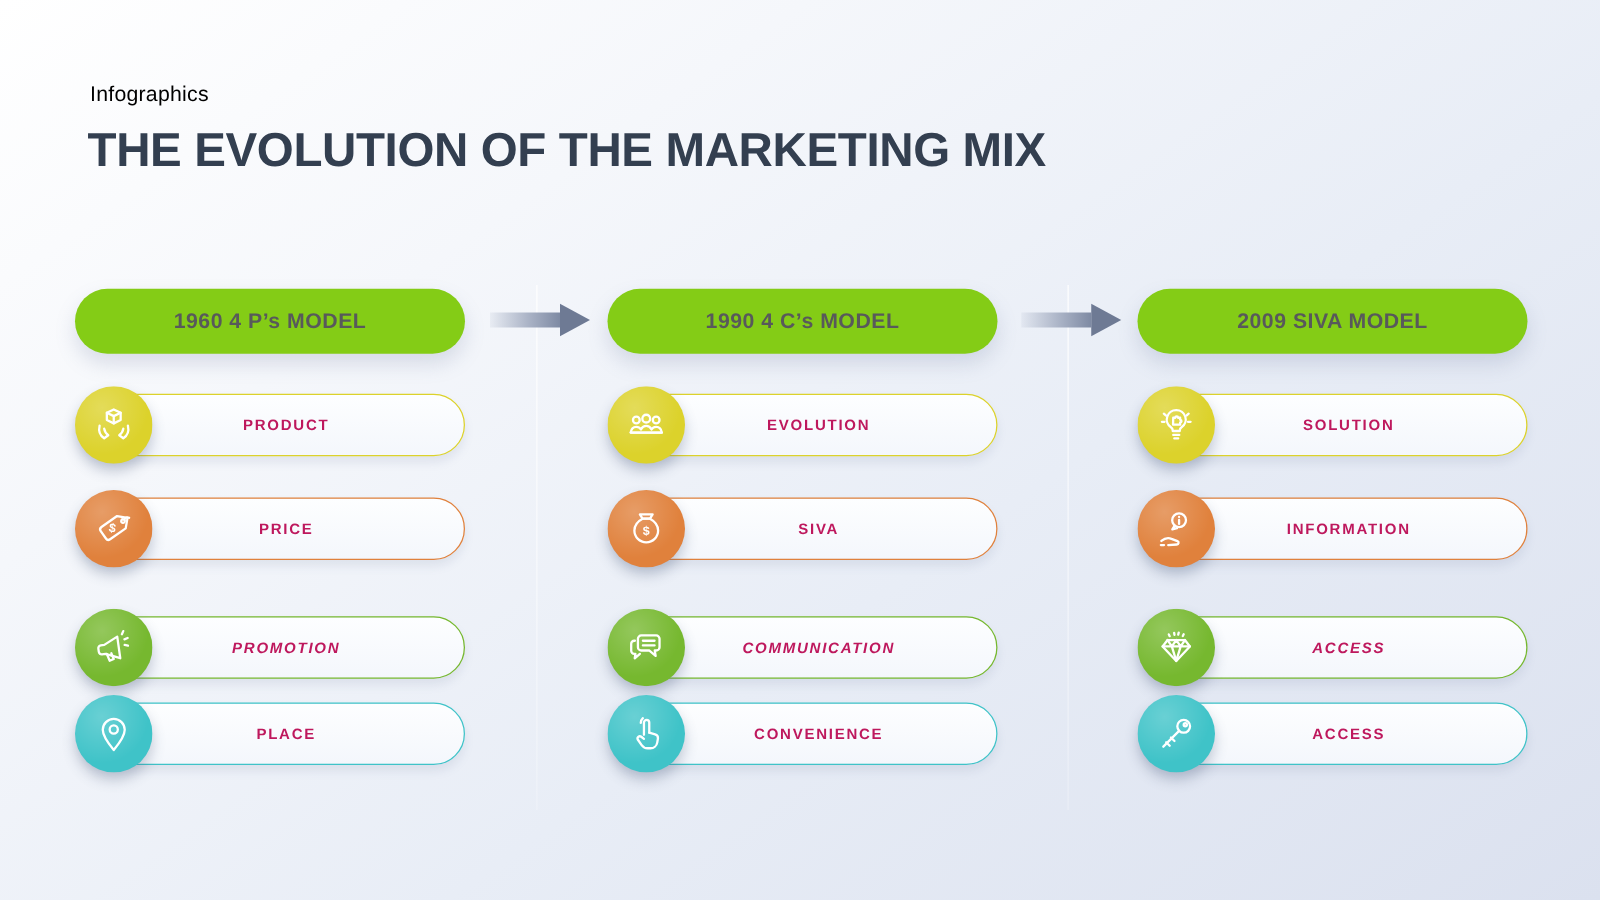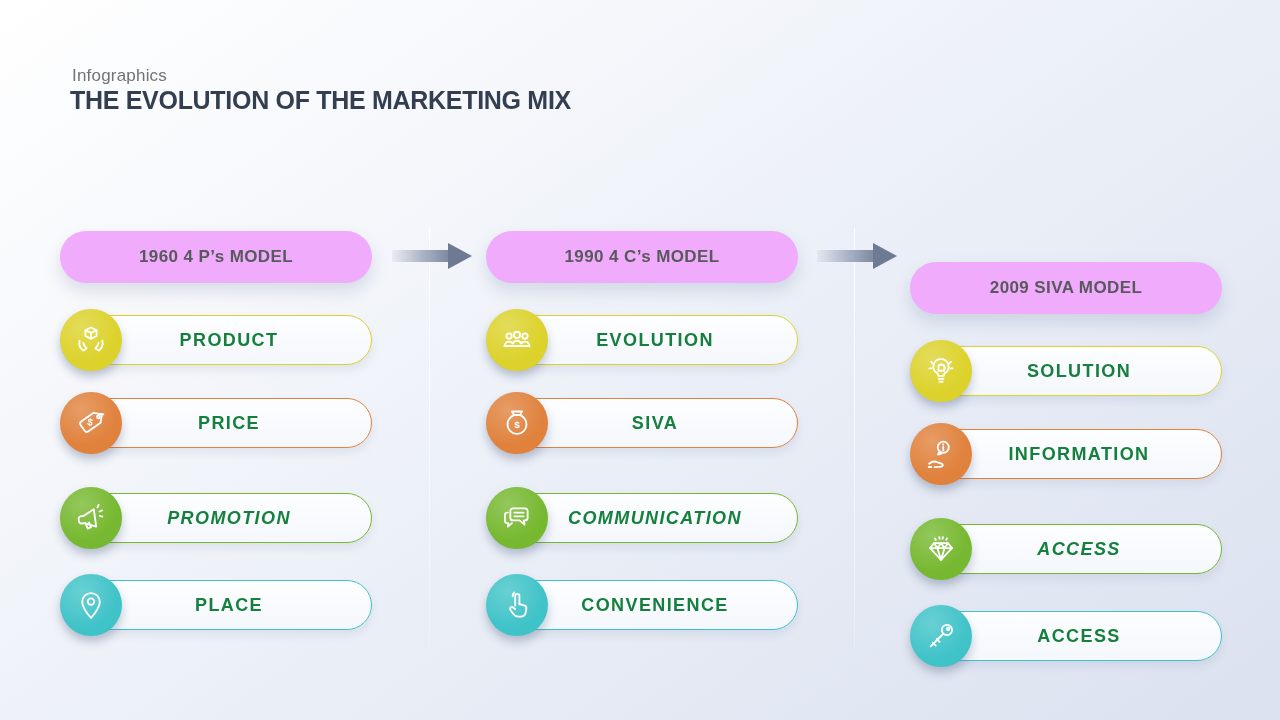--- a/index.html
+++ b/index.html
@@ -10,22 +10,22 @@
     background:linear-gradient(145deg,#ffffff 0%,#f5f7fb 28%,#e8edf6 60%,#dbe1ef 100%);
     position:relative;
   }
   .slide{position:absolute;inset:0;}
 
   .eyebrow{
     position:absolute;left:72px;top:66px;
     font-size:17px;color:#E27930;letter-spacing:.2px;
   }
   .title{
-    position:absolute;left:70px;top:86px;margin:0;
-    font-size:25px;font-weight:bold;color:#333F50;
+    position:absolute;left:70px;top:100px;margin:0;
+    font-size:38px;font-weight:bold;color:#333F50;
     letter-spacing:-.3px;white-space:nowrap;
   }
 
   
   .vline{
     position:absolute;top:228px;height:420px;width:1px;
     background:linear-gradient(180deg,rgba(255,255,255,.95),rgba(255,255,255,.25));
   }
   .vline-1{left:429px;}
   .vline-2{left:854px;}
@@ -38,31 +38,31 @@
     width:56px;height:12px;
     background:linear-gradient(90deg,rgba(201,208,223,.25) 0%,#aab3c6 55%,#7e8aa3 100%);
   }
   .arrow .head{
     width:0;height:0;
     border-top:13px solid transparent;border-bottom:13px solid transparent;
     border-left:24px solid #6E7A94;
   }
 
   .col{position:absolute;top:231px;width:312px;}
-  .col-1{left:60px;} .col-2{left:486px;} .col-3{left:910px;margin-top:31px;}
+  .col-1{left:60px;} .col-2{left:486px;} .col-3{left:910px;}
 
   .hpill{
-    position:relative;height:52px;border-radius:26px;background:#f0abfc;
+    position:relative;height:52px;border-radius:26px;background:#84cc16;
     box-shadow:0 8px 16px rgba(110,125,160,.22);
     display:flex;align-items:center;justify-content:center;
     font-size:17px;font-weight:bold;color:#58595B;letter-spacing:.4px;
   }
 
   .row{position:absolute;left:0;width:312px;height:62px;}
-  .r0{top:78px;} .r1{top:161px;} .r2{top:256px;font-style:italic;} .r3{top:343px;text-decoration:underline;}
+  .r0{top:78px;} .r1{top:161px;} .r2{top:256px;font-style:italic;} .r3{top:325px;text-decoration:underline;}
 
   .pill{
     position:absolute;left:4px;right:0;top:6px;height:48px;
     border-radius:25px;border:1px solid var(--c);
     background:linear-gradient(180deg,#fdfeff 0%,#f4f7fc 100%);
     box-shadow:0 5px 8px rgba(110,125,160,.14);
   }
   .badge{
     position:absolute;left:0;top:0;width:62px;height:62px;border-radius:50%;
     background-color:var(--c);
@@ -71,30 +71,30 @@
     display:flex;align-items:center;justify-content:center;
   }
   .icon{display:flex;}
   .icon svg{
     width:34px;height:34px;stroke:#fff;fill:none;
     stroke-width:1.3;stroke-linecap:round;stroke-linejoin:round;
   }
   .icon svg text{fill:#fff;stroke:none;font-family:"Liberation Sans",sans-serif;font-weight:bold;}
   .label{
     position:absolute;inset:0;display:flex;align-items:center;justify-content:center;
-    font-size:18px;font-weight:bold;color:#15803d;letter-spacing:1.4px;
+    font-size:12px;font-weight:bold;color:#be185d;letter-spacing:1.4px;
     padding-left:26px;box-sizing:border-box;
   }
 </style>
 </head>
 <body>
 
 <div class="slide">
 
-  <div class="eyebrow" style="color: #737373;">Infographics</div>
+  <div class="eyebrow" style="color: #000000;">Infographics</div>
   <h1 class="title" style="color: rgb(51, 63, 80);">THE EVOLUTION OF THE MARKETING MIX</h1>
 
   <div class="vline vline-1"></div>
   <div class="vline vline-2"></div>
 
   <div class="arrow arrow-1">
     <div class="tail"></div>
     <div class="head"></div>
   </div>
   <div class="arrow arrow-2">

